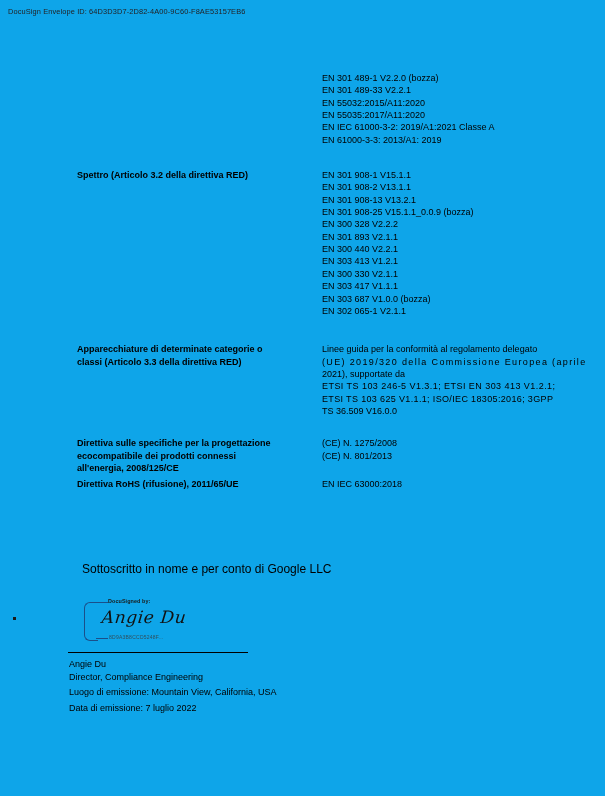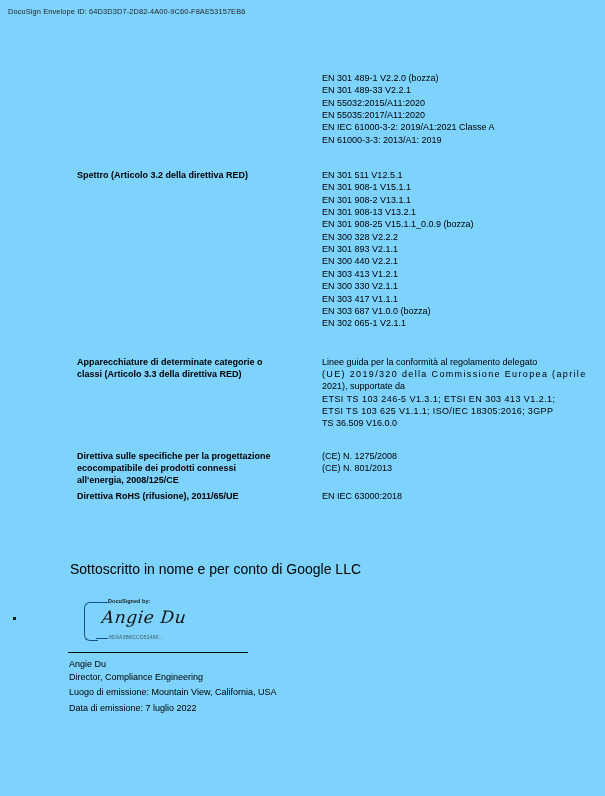--- a/index.html
+++ b/index.html
@@ -9,21 +9,21 @@
   }
   body {
     font-family: "Liberation Sans", sans-serif;
     color: #000000;
     -webkit-font-smoothing: antialiased;
   }
   .page {
     position: relative;
     width: 605px;
     height: 796px;
-    background: #7dd3fc;
+    background: #0ea5e9;
     overflow: hidden;
   }
 
   
   .envelope-id {
     position: absolute;
     left: 8px;
     top: 7px;
     font-size: 7.4px;
     letter-spacing: 0.12px;
@@ -64,23 +64,23 @@
     white-space: nowrap;
   }
   .gap-23 { height: 23px; }
   .gap-26 { height: 26px; }
   .gap-20 { height: 20px; }
   .gap-16 { height: 16px; }
 
   
   .signed-line {
     position: absolute;
-    left: 70px;
+    left: 82px;
     top: 563px;
-    font-size: 14px;
+    font-size: 12px;
     line-height: 12px;
     white-space: nowrap;
   }
 
   .ds-stamp {
     position: absolute;
     left: 84px;
     top: 598px;
     width: 122px;
     height: 46px;
@@ -197,21 +197,20 @@
         <span class="ln">EN IEC 61000-3-2: 2019/A1:2021 Classe A</span>
         <span class="ln">EN 61000-3-3: 2013/A1: 2019</span>
       </div>
     </div>
 
     <div class="gap-23"></div>
 
     <div class="row">
       <div class="col-label">Spettro (Articolo 3.2 della direttiva RED)</div>
       <div class="col-value">
-        <span class="ln">EN 301 511 V12.5.1</span>
         <span class="ln">EN 301 908-1 V15.1.1</span>
         <span class="ln">EN 301 908-2 V13.1.1</span>
         <span class="ln">EN 301 908-13 V13.2.1</span>
         <span class="ln">EN 301 908-25 V15.1.1_0.0.9 (bozza)</span>
         <span class="ln">EN 300 328 V2.2.2</span>
         <span class="ln">EN 301 893 V2.1.1</span>
         <span class="ln">EN 300 440 V2.2.1</span>
         <span class="ln">EN 303 413 V1.2.1</span>
         <span class="ln">EN 300 330 V2.1.1</span>
         <span class="ln">EN 303 417 V1.1.1</span>

